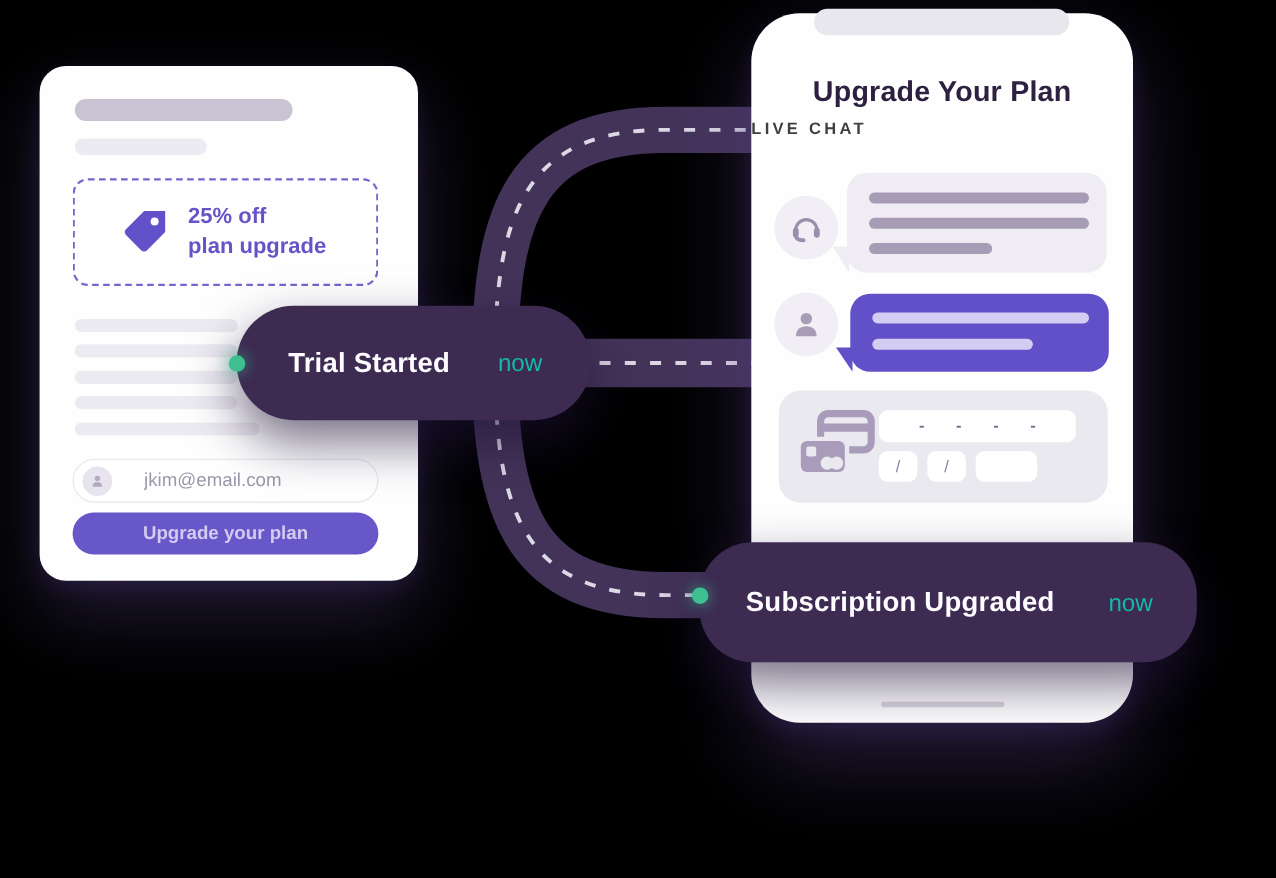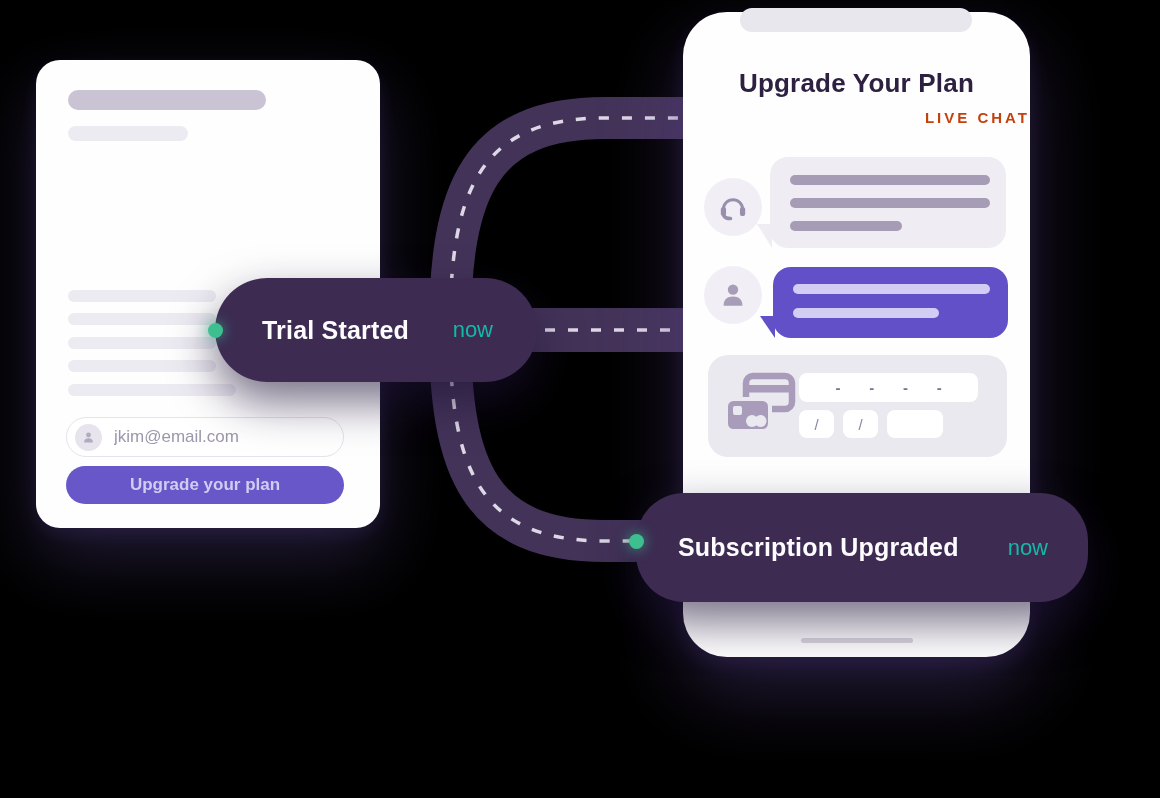--- a/index.html
+++ b/index.html
@@ -33,43 +33,43 @@
     border:1.5px solid #e6e3ea; border-radius:20px; background:#fff;
     display:flex; align-items:center; gap:12px; padding-left:8px;
   }
   .email-avatar {
     width:27px; height:27px; border-radius:50%; background:#e7e4ed; flex:none;
     display:flex; align-items:center; justify-content:center;
   }
   .email-field {
     border:none; outline:none; background:transparent; flex:1; min-width:0;
     font-family:"Liberation Sans", sans-serif;
-    font-size:17px; color:#9d97ab;
+    font-size:17px; color:#9d97ab;margin-left:17px;
   }
   .upgrade-btn {
     left:30px; top:406px; width:278px; height:38px;
     background:#6857c9; border:none; border-radius:19px;
     color:#d2ccf0; font-size:17px; font-weight:700;
     font-family:"Liberation Sans", sans-serif; cursor:pointer;
   }
 
   
   .roads { left:0; top:0; z-index:2; pointer-events:none; }
 
   
   .phone {
     left:683px; top:12px; width:347px; height:645px;
     background:#fefefe; border-radius:44px; z-index:3;
     box-shadow:0 34px 80px rgba(90,70,140,.42), 0 8px 22px rgba(60,40,100,.32);
   }
   .phone-tab { left:57px; top:-4px; width:232px; height:24px; border-radius:13px; background:#e9e7ee; }
   .phone-title { left:0; top:56px; width:100%; text-align:center;
     font-size:26px; font-weight:700; color:#2e2040; letter-spacing:.2px; }
-  .phone-subtitle { left:0; top:97px; width:100%; text-align:right;
-    font-size:15px; font-weight:700; color:#c2410c; letter-spacing:3px; }
+  .phone-subtitle { left:0; top:97px; width:100%; text-align:left;
+    font-size:15px; font-weight:700; color:#404040; letter-spacing:3px; }
   .chat-avatar {
     width:58px; height:58px; border-radius:50%; background:#f1eff5;
     display:flex; align-items:center; justify-content:center;
   }
   .bubble { border-radius:18px; }
   .bubble::after {
     content:""; position:absolute; left:-13px; bottom:0;
     width:0; height:0; border-left:15px solid transparent;
   }
   .bubble-agent { left:87px; top:145px; width:236px; height:91px; background:#efedf3; }
@@ -105,20 +105,32 @@
 </style>
 </head>
 <body>
 
 <div id="canvas">
 
   <div class="abs left-card">
     <div class="abs sk sk-title"></div>
     <div class="abs sk sk-sub"></div>
 
+    <div class="abs offer-box">
+      <svg class="tag-icon" viewBox="0 0 24 24">
+        <g transform="scale(-1,1) translate(-24,0)">
+          <path fill="#6351c9" d="M20.59 13.41l-7.17 7.17a2 2 0 0 1-2.83 0L2 12V2h10l8.59 8.59a2 2 0 0 1 0 2.83z"></path>
+          <circle cx="7" cy="7" r="1.9" fill="#ffffff"></circle>
+        </g>
+      </svg>
+      <div class="offer-text">
+        <div>25% off</div>
+        <div>plan upgrade</div>
+      </div>
+    </div>
 
     <div class="abs sk-line" style="top:230px; width:148px;"></div>
     <div class="abs sk-line" style="top:253px; width:148px;"></div>
     <div class="abs sk-line" style="top:277px; width:148px;"></div>
     <div class="abs sk-line" style="top:300px; width:148px;"></div>
     <div class="abs sk-line" style="top:324px; width:168px;"></div>
 
     <div class="abs email-input">
       <span class="email-avatar">
         <svg width="15" height="15" viewBox="0 0 24 24" fill="#b3aac2">

